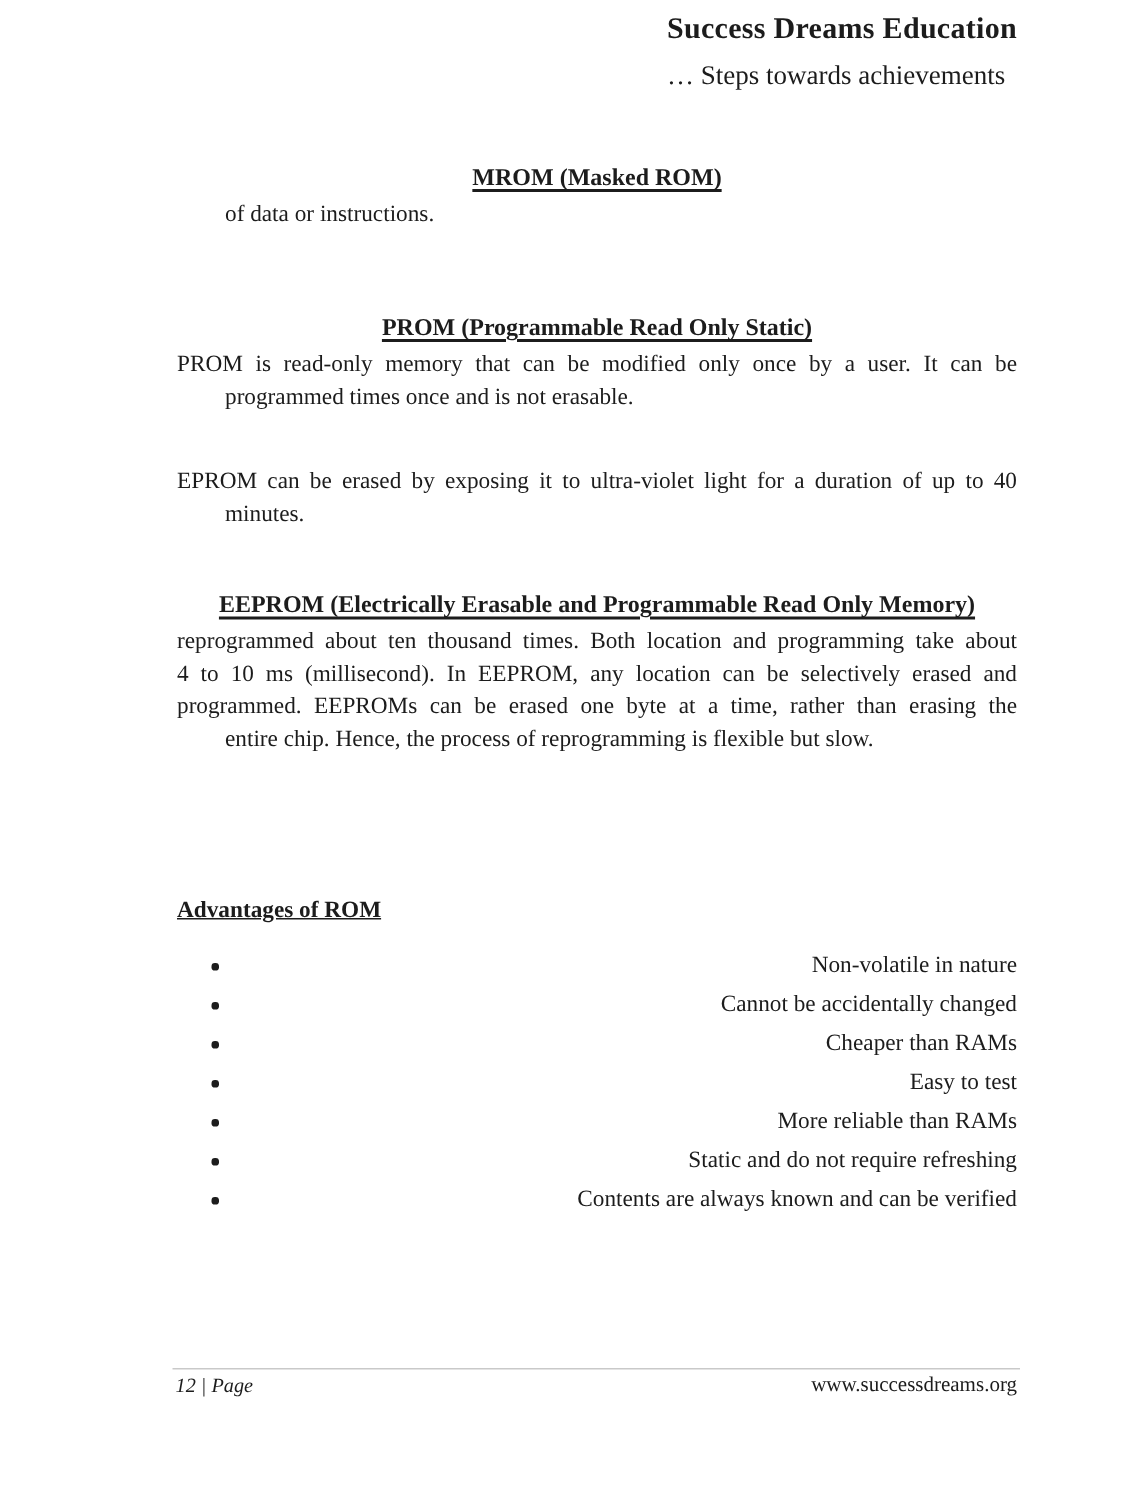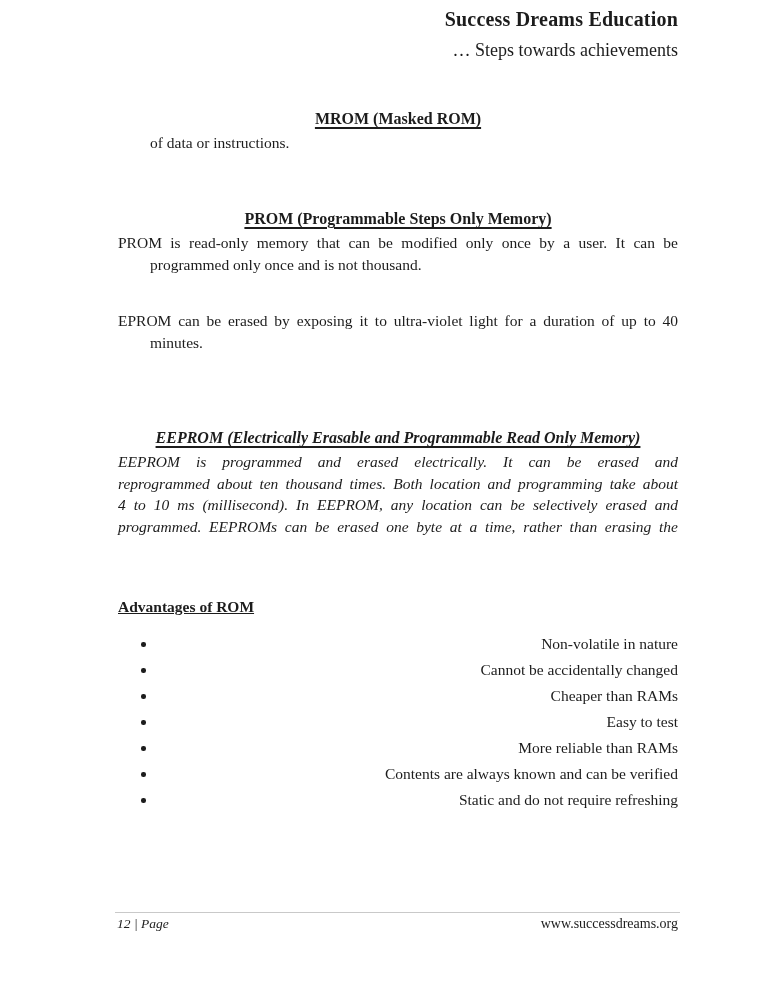--- a/index.html
+++ b/index.html
@@ -6,30 +6,30 @@
   .page {
     position: relative;
     width: 765px;
     height: 990px;
     background: #ffffff;
     font-family: "Liberation Serif", serif;
     color: #1c1c1c;
     overflow: hidden;
   }
   
-  .doc-header { position: absolute; top: 7px; right: 87px; text-align: right; }
+  .doc-header { position: absolute; top: 7px; right: 87px; }
   .doc-title  { font-size: 20px; font-weight: bold; line-height: 24px; letter-spacing: 0.2px; }
   .doc-tagline{ font-size: 18px; line-height: 14px; margin-top: 12px; }
 
   
   .sec { position: absolute; left: 118px; width: 560px; }
   .sec-0 { top: 108px; }
   .sec-1 { top: 208px; }
   .sec-2 { top: 308px; }
-  .sec-3 { top: 427px; font-style: italic; }
+  .sec-3 { top: 393px; }
   .sec-h {
     margin: 0;
     font-size: 16px;
     font-weight: bold;
     line-height: 22px;
     text-decoration: underline;
     text-decoration-thickness: 1.5px;
     text-underline-offset: 2.5px;
     text-align: center;
   }
@@ -78,53 +78,53 @@
 
   <main>
     <section class="sec sec-0">
       <h2 class="sec-h">MROM (Masked ROM)</h2>
       <div class="sec-p">
           <span class="pline last">of data or instructions.</span>
         </div>
     </section>
 
     <section class="sec sec-1">
-      <h2 class="sec-h">PROM (Programmable Steps Only Memory)</h2>
+      <h2 class="sec-h">PROM (Programmable Read Only Static)</h2>
       <div class="sec-p">
           <span class="pline">PROM is read-only memory that can be modified only once by a user. It can be</span>
-          <span class="pline last">programmed only once and is not thousand.</span>
+          <span class="pline last">programmed times once and is not erasable.</span>
         </div>
     </section>
 
     <section class="sec sec-2">
       <div class="sec-p">
           <span class="pline">EPROM can be erased by exposing it to ultra-violet light for a duration of up to 40</span>
           <span class="pline last">minutes.</span>
         </div>
     </section>
 
     <section class="sec sec-3">
       <h2 class="sec-h">EEPROM (Electrically Erasable and Programmable Read Only Memory)</h2>
       <div class="sec-p">
-          <span class="pline">EEPROM is programmed and erased electrically. It can be erased and</span>
           <span class="pline">reprogrammed about ten thousand times. Both location and programming take about</span>
           <span class="pline">4 to 10 ms (millisecond). In EEPROM, any location can be selectively erased and</span>
           <span class="pline">programmed. EEPROMs can be erased one byte at a time, rather than erasing the</span>
+          <span class="pline last">entire chip. Hence, the process of reprogramming is flexible but slow.</span>
         </div>
     </section>
 
     <div class="adv-h">Advantages of ROM</div>
     <ul class="adv-list">
         <li>Non-volatile in nature</li>
         <li>Cannot be accidentally changed</li>
         <li>Cheaper than RAMs</li>
         <li>Easy to test</li>
         <li>More reliable than RAMs</li>
+        <li>Static and do not require refreshing</li>
         <li>Contents are always known and can be verified</li>
-        <li>Static and do not require refreshing</li>
       </ul>
   </main>
 
   <footer>
     <div class="foot-rule"></div>
     <div class="foot-left">12 | Page</div>
     <div class="foot-right">www.successdreams.org</div>
   </footer>
 
 </div>

